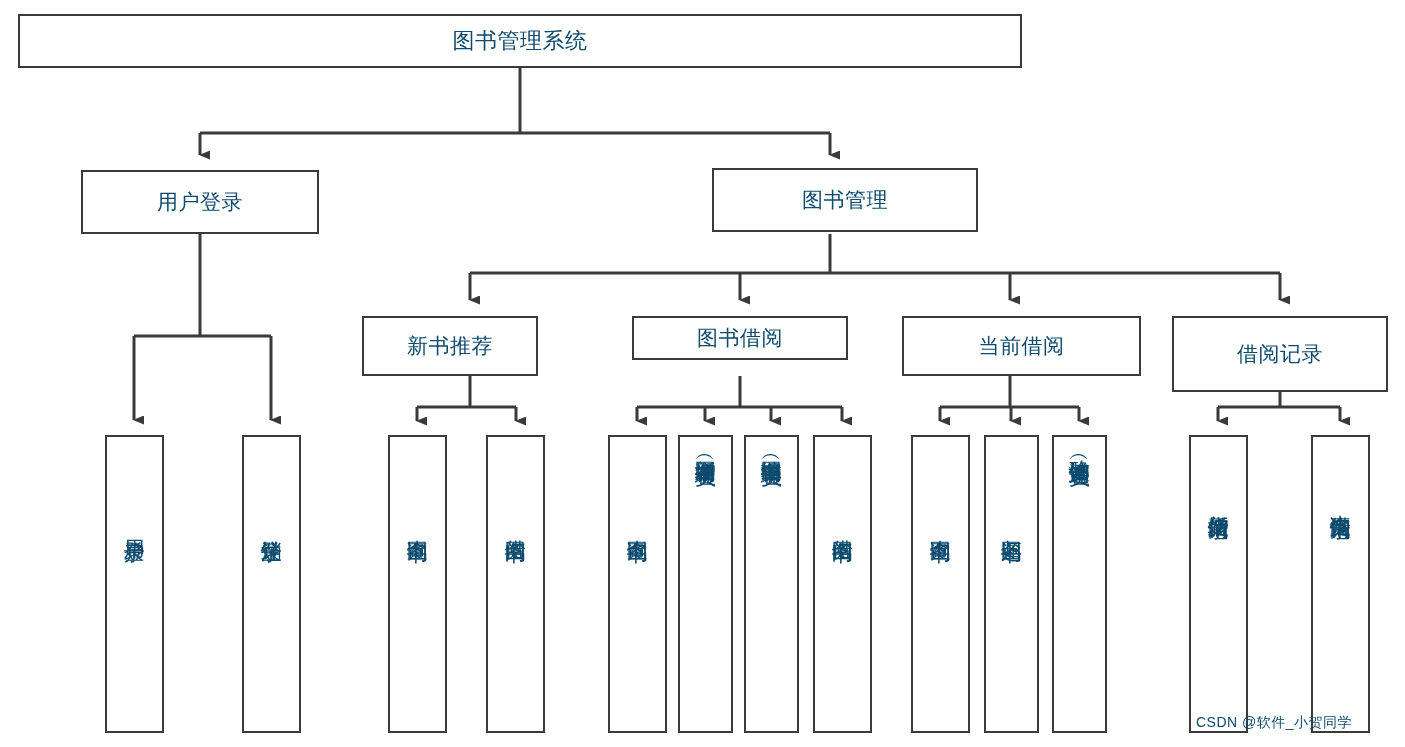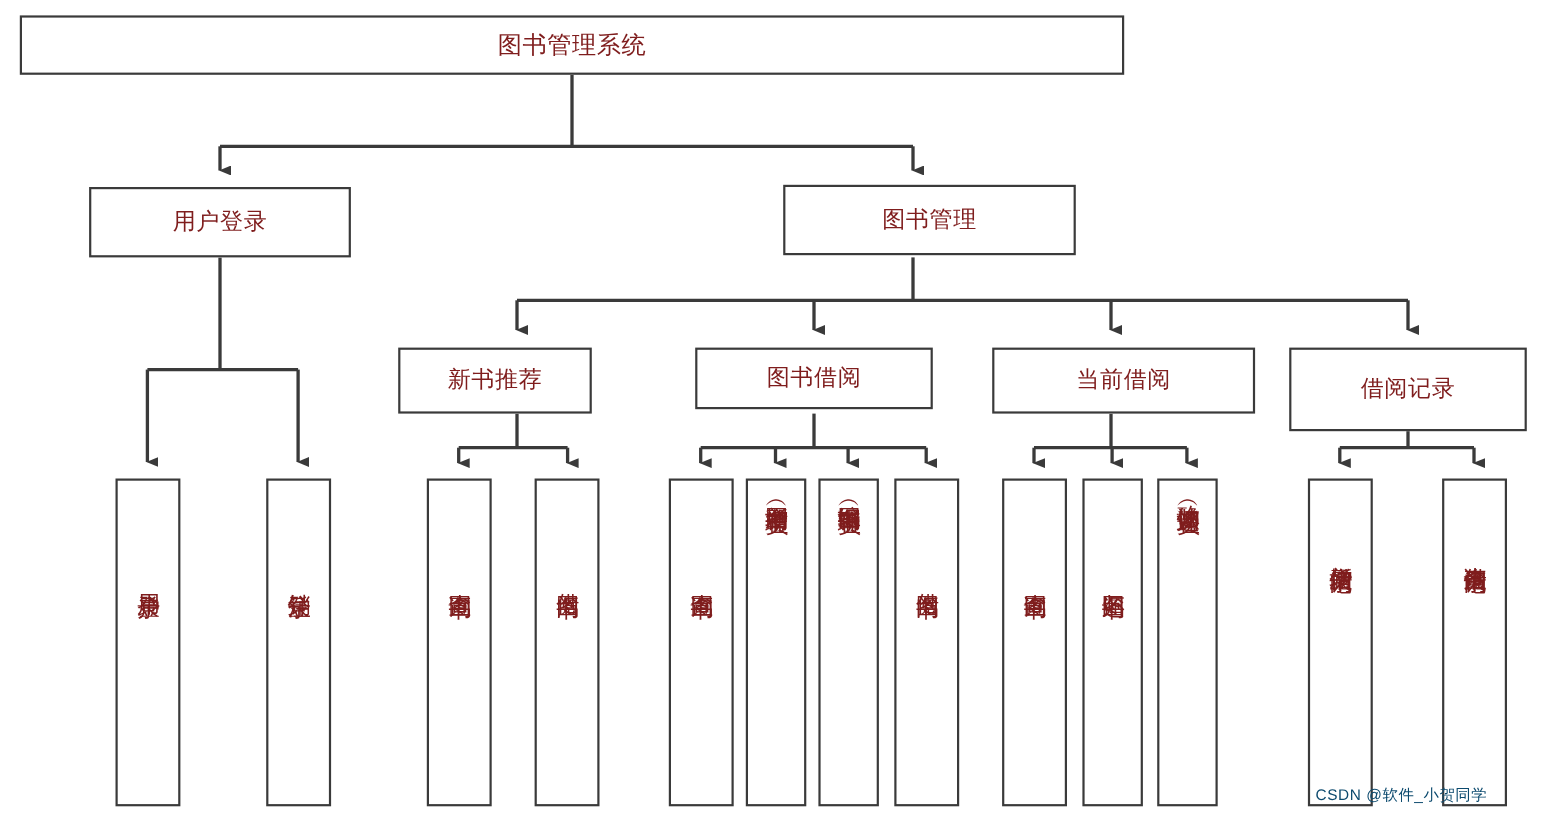--- a/index.html
+++ b/index.html
@@ -32,21 +32,21 @@
     background: #ffffff;
     display: flex;
     align-items: center;
     justify-content: center;
     color: #2b2b2b;
   }
   .node-label {
     display: block;
     text-align: center;
     line-height: 1.02;
-    color: #7f1d1d;
+    color: #0c4a6e;
   }
   .node.horiz .node-label {
     writing-mode: horizontal-tb;
     font-size: 21px;
     letter-spacing: 0.5px;
   }
   .node.root .node-label {
     font-size: 22px;
   }
   .node.vert {
@@ -136,21 +136,21 @@
   <div class="node horiz" style="left:81px; top:170px; width:238px; height:64px;">
     <span class="node-label">用户登录</span>
   </div>
   <div class="node horiz" style="left:712px; top:168px; width:266px; height:64px;">
     <span class="node-label">图书管理</span>
   </div>
 
   <div class="node horiz" style="left:362px; top:316px; width:176px; height:60px;">
     <span class="node-label">新书推荐</span>
   </div>
-  <div class="node horiz" style="left:632px; top:316px; width:216px; height:56px;">
+  <div class="node horiz" style="left:632px; top:316px; width:216px; height:44px;">
     <span class="node-label">图书借阅</span>
   </div>
   <div class="node horiz" style="left:902px; top:316px; width:239px; height:60px;">
     <span class="node-label">当前借阅</span>
   </div>
   <div class="node horiz" style="left:1172px; top:316px; width:216px; height:76px;">
     <span class="node-label">借阅记录</span>
   </div>
 
   <div class="node vert mid" style="left:105px; top:435px; width:59px; height:298px;">

